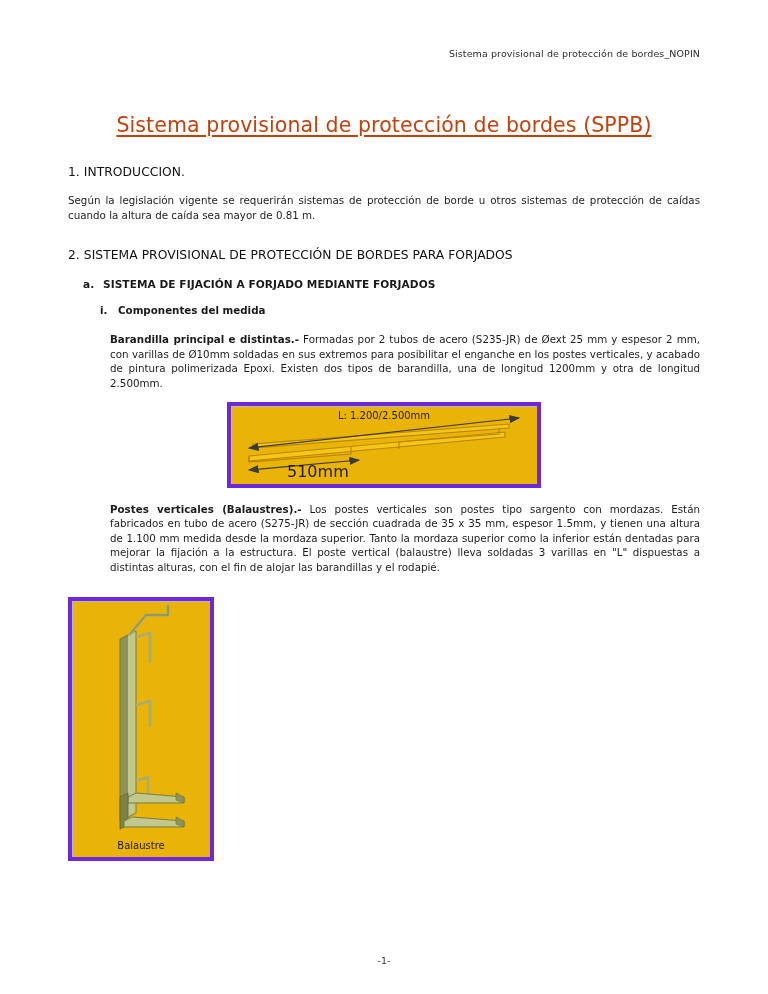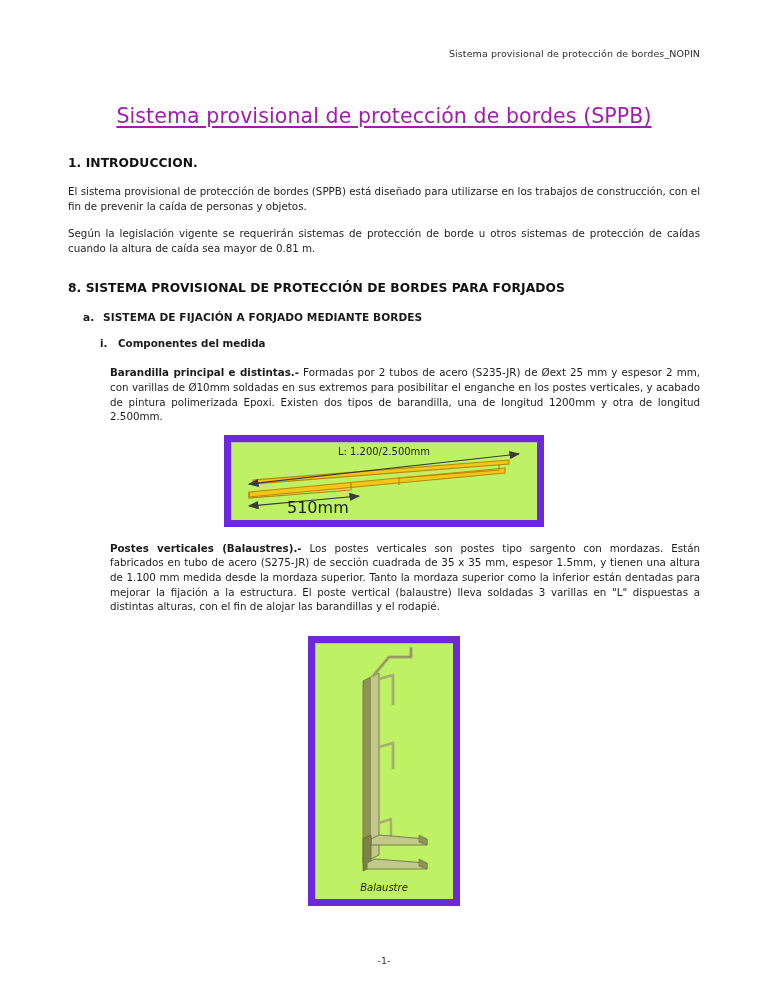--- a/index.html
+++ b/index.html
@@ -38,30 +38,30 @@
     position: absolute;
     left: 68px;
     right: 68px;
     top: 96px;
   }
 
   .doc-title {
     text-align: center;
     font-size: 20.5px;
     font-weight: 400;
-    color: #a21caf;
+    color: #c2410c;
     text-decoration: underline;
     text-underline-offset: 3px;
-    margin: 8px 0 28px 0;
+    margin: 17px 0 28px 0;
     letter-spacing: 0.1px;
   }
 
   h2.sec {
     font-size: 12.3px;
-    font-weight: bold;
+    font-weight: normal;
     margin: 0 0 14px 0;
     letter-spacing: 0.05px;
     color: #111;
   }
   h2.sec2 {
     margin-top: 26px;
     margin-bottom: 16px;
   }
 
   p.body {
@@ -98,33 +98,32 @@
 
   .lead { font-weight: bold; }
 
   
   .fig-railing-wrap {
     margin: 11px 0 14px 0;
     display: flex;
     justify-content: center;
   }
   .fig-frame {
-    background: #bef264;
-    border: 7px solid #6d28d9;
+    background: #eab308;
+    border: 4px solid #6d28d9;
     box-shadow: 1px 1px 0 #b9b9b9 inset;
     position: relative;
   }
   .fig-railing { width: 306px; height: 78px; }
 
   
   .fig-bal-wrap {
     margin: 22px 0 8px 0;
     display: flex;
-    justify-content: center;
-    font-style: italic;
+    justify-content: flex-start;
   }
   .fig-bal { width: 138px; height: 256px; }
   .fig-caption {
     position: absolute;
     bottom: 6px;
     left: 0;
     right: 0;
     text-align: center;
     font-size: 10px;
     color: #222;
@@ -148,28 +147,27 @@
 <div class="page">
 
   <div class="doc-header">Sistema provisional de protección de bordes_NOPIN</div>
 
   <div class="content">
 
     <h1 class="doc-title">Sistema provisional de protección de bordes (SPPB)</h1>
 
     <h2 class="sec">1. INTRODUCCION.</h2>
 
-    <p class="body">El sistema provisional de protección de bordes (SPPB) está diseñado para utilizarse en los trabajos de construcción, con el fin de prevenir la caída de personas y objetos.</p>
     <p class="body">Según la legislación vigente se requerirán sistemas de protección de borde u otros sistemas de protección de caídas cuando la altura de caída sea mayor de 0.81 m.</p>
 
-    <h2 class="sec sec2">8. SISTEMA PROVISIONAL DE PROTECCIÓN DE BORDES PARA FORJADOS</h2>
+    <h2 class="sec sec2">2. SISTEMA PROVISIONAL DE PROTECCIÓN DE BORDES PARA FORJADOS</h2>
 
     <div class="lvl-a">
       <span class="marker">a.</span>
-      <span>SISTEMA DE FIJACIÓN A FORJADO MEDIANTE BORDES</span>
+      <span>SISTEMA DE FIJACIÓN A FORJADO MEDIANTE FORJADOS</span>
     </div>
 
     <div class="lvl-i">
       <span class="marker">i.</span>
       <span>Componentes del medida</span>
     </div>
 
     <div class="para-indent">
       <p class="body"><span class="lead">Barandilla principal e distintas.-</span><span> Formadas por 2 tubos de acero (S235-JR) de Øext 25 mm y espesor 2 mm, con varillas de Ø10mm soldadas en sus extremos para posibilitar el enganche en los postes verticales, y acabado de pintura polimerizada Epoxi. Existen dos tipos de barandilla, una de longitud   1200mm y otra de longitud 2.500mm.</span></p>
     </div>

